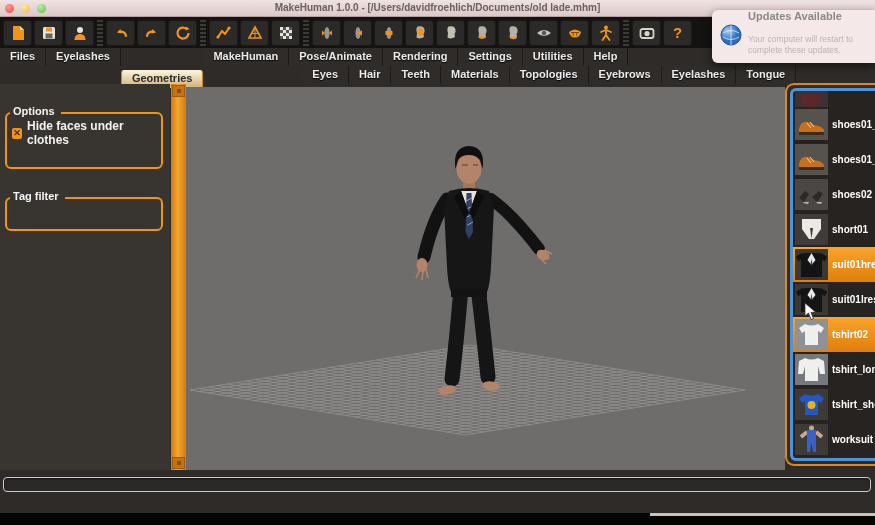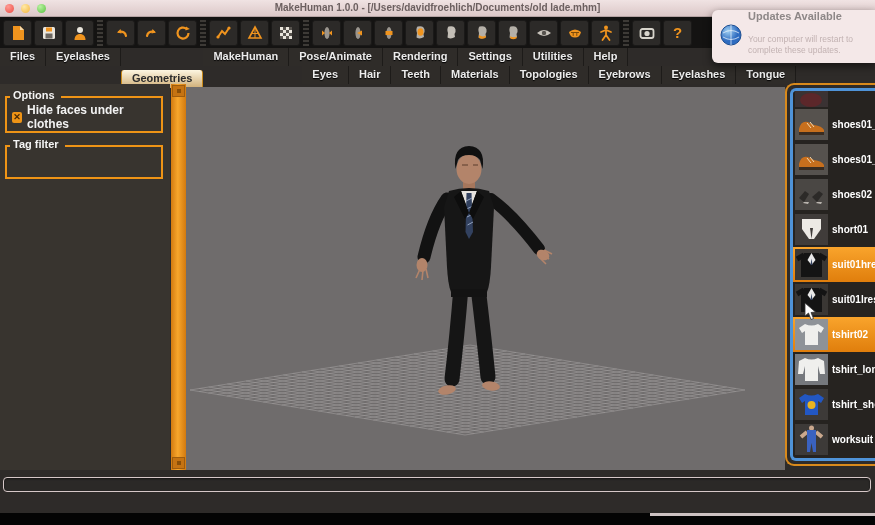--- a/index.html
+++ b/index.html
@@ -47,22 +47,22 @@
     background:#2f2c29; border-right:1px solid #1d1b19; text-shadow:0 1px 1px #000;
     white-space:nowrap;
   }
   .tab.active {
     background:linear-gradient(#fdf6e1,#d0ae76); color:#2b2b2b; text-shadow:none;
     border-left:1px solid #c98a1a; border-right:1px solid #c98a1a; border-radius:3px 3px 0 0;margin-top:22px;
   }
   
   .left-panel { position:absolute; left:0; top:84px; width:170px; height:386px; background:#38342f; }
   .group {
-    position:relative; margin:12px 7px 0 5px; border:2px solid #ef9416;
-    border-radius:0; min-height:24px; padding:5px 5px 0 5px;
+    position:relative; margin:28px 7px 0 5px; border:2px solid #ef9416;
+    border-radius:6px; min-height:24px; padding:5px 5px 20px 5px;
   }
   .group-legend {
     position:absolute; top:-9px; left:3px; background:#38342f; padding:0 6px 0 3px;
     font-size:11px; font-weight:bold; color:#f5f5f5;
   }
   .chk-row { display:flex; align-items:center; gap:5px; }
   .chk-box {
     width:11px; height:11px; background:#ef9416; border-radius:2px;
     display:flex; align-items:center; justify-content:center;
     font-size:9px; font-weight:bold; color:#4a2a05; line-height:1;

